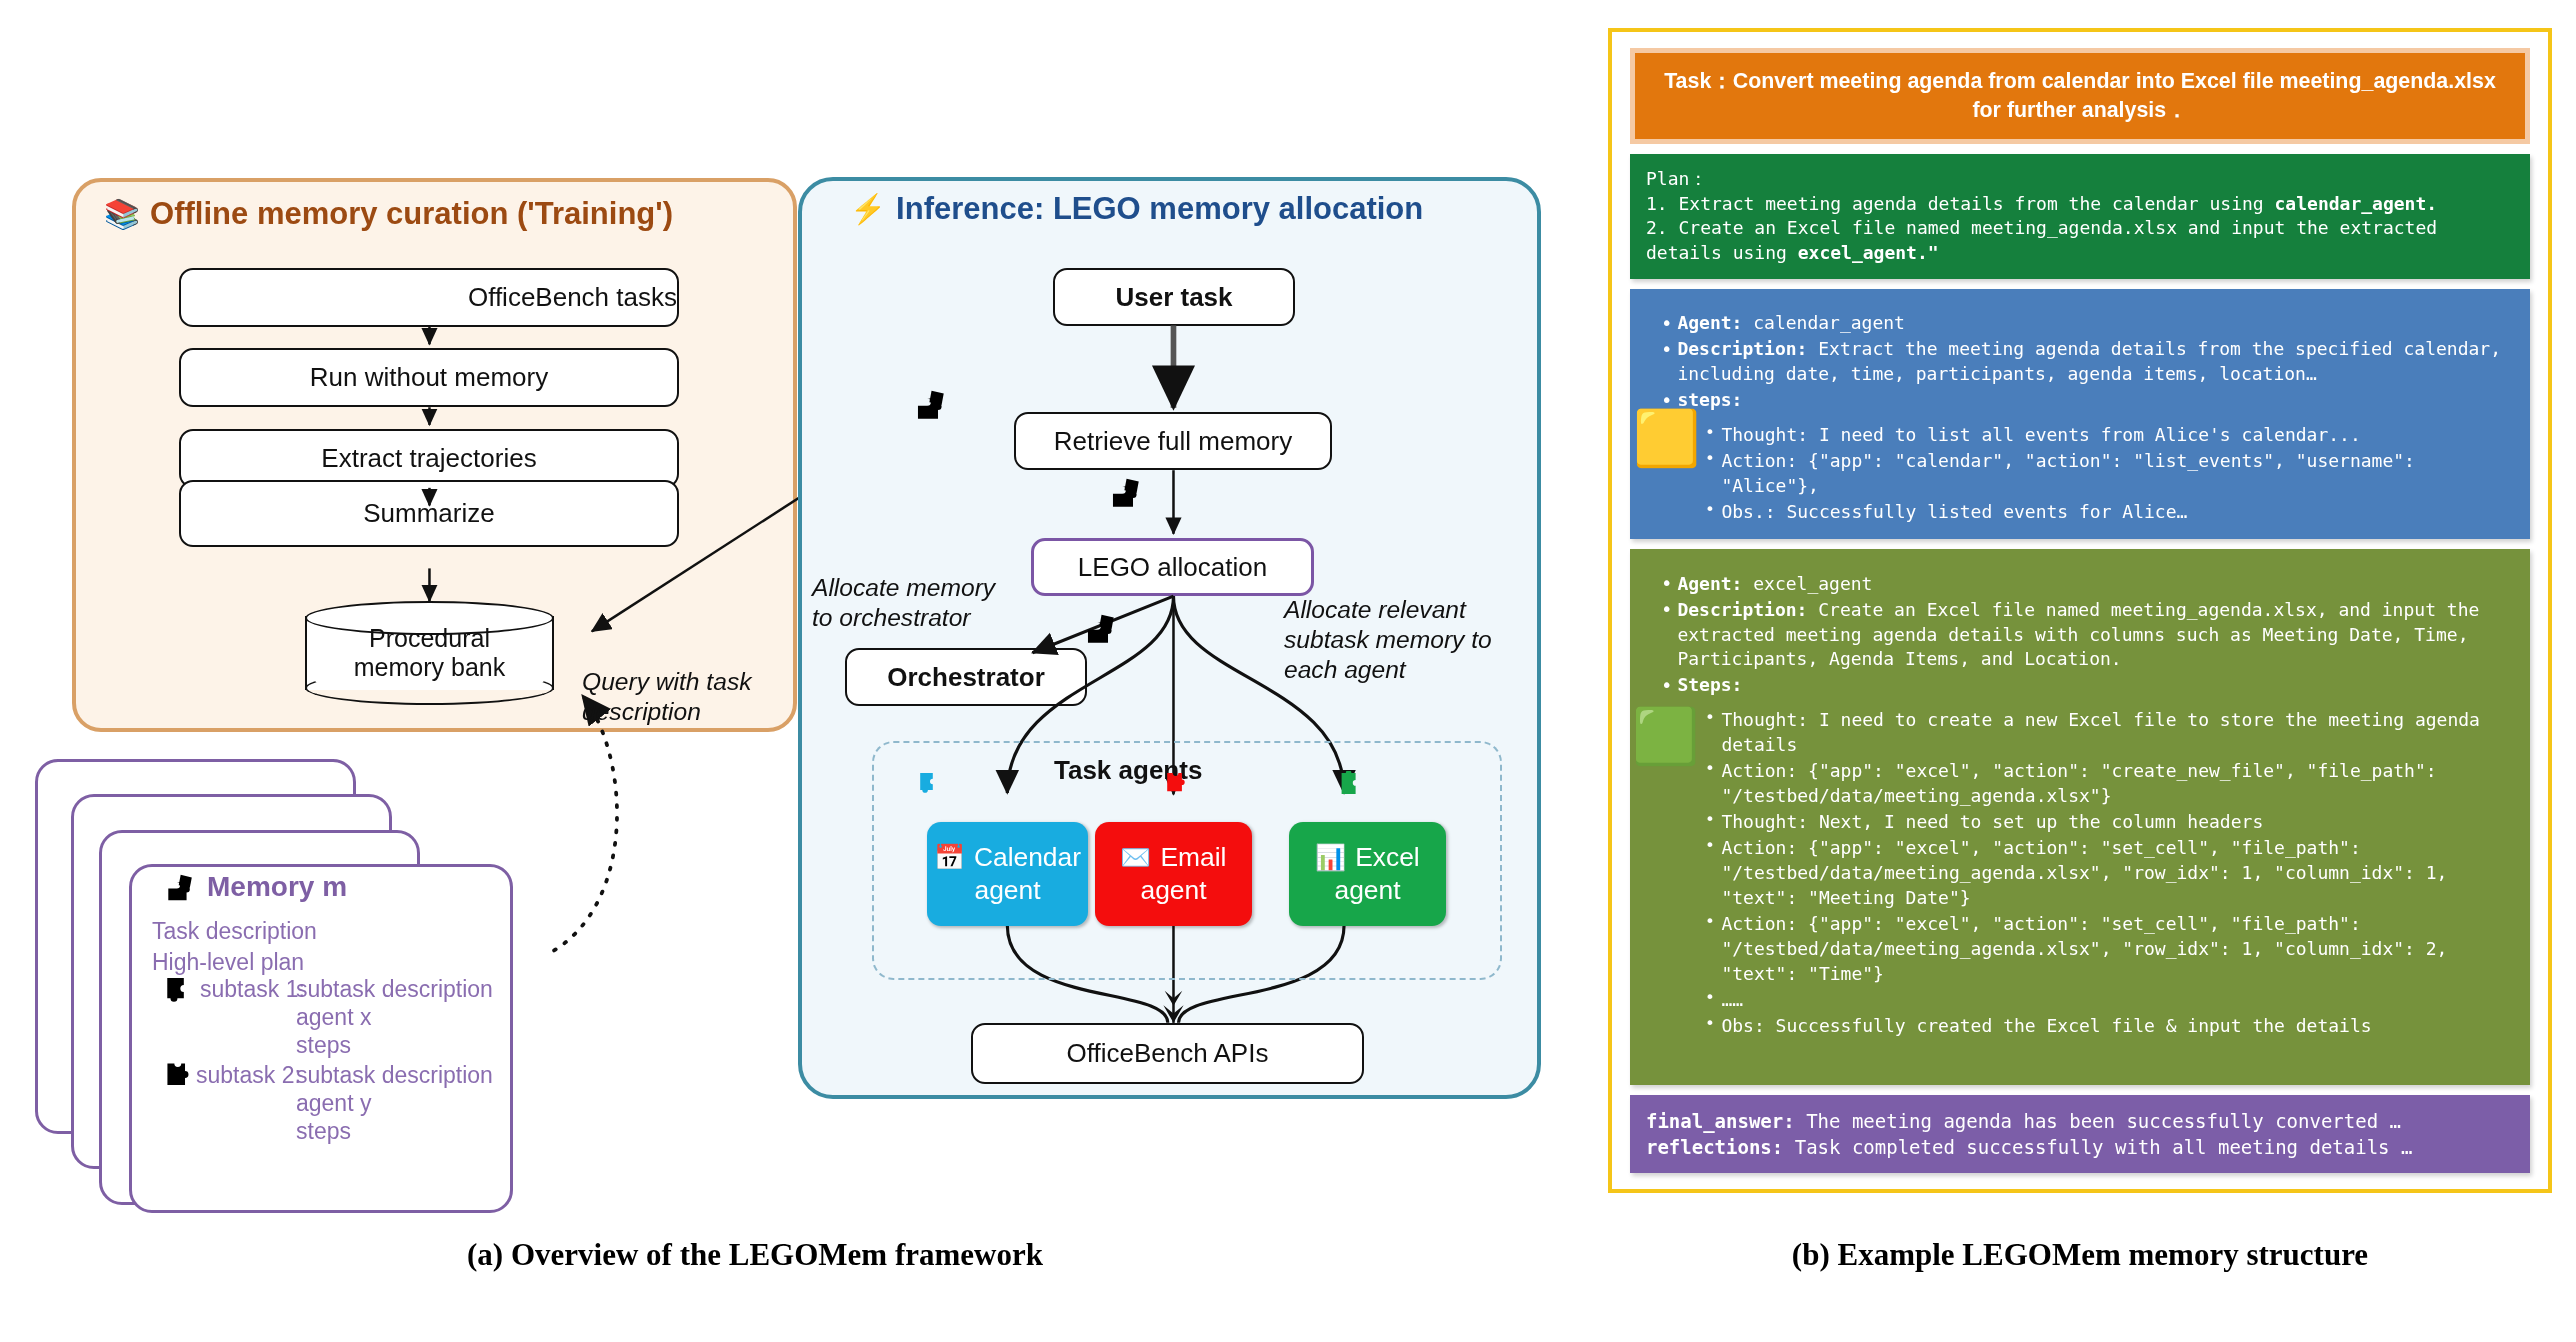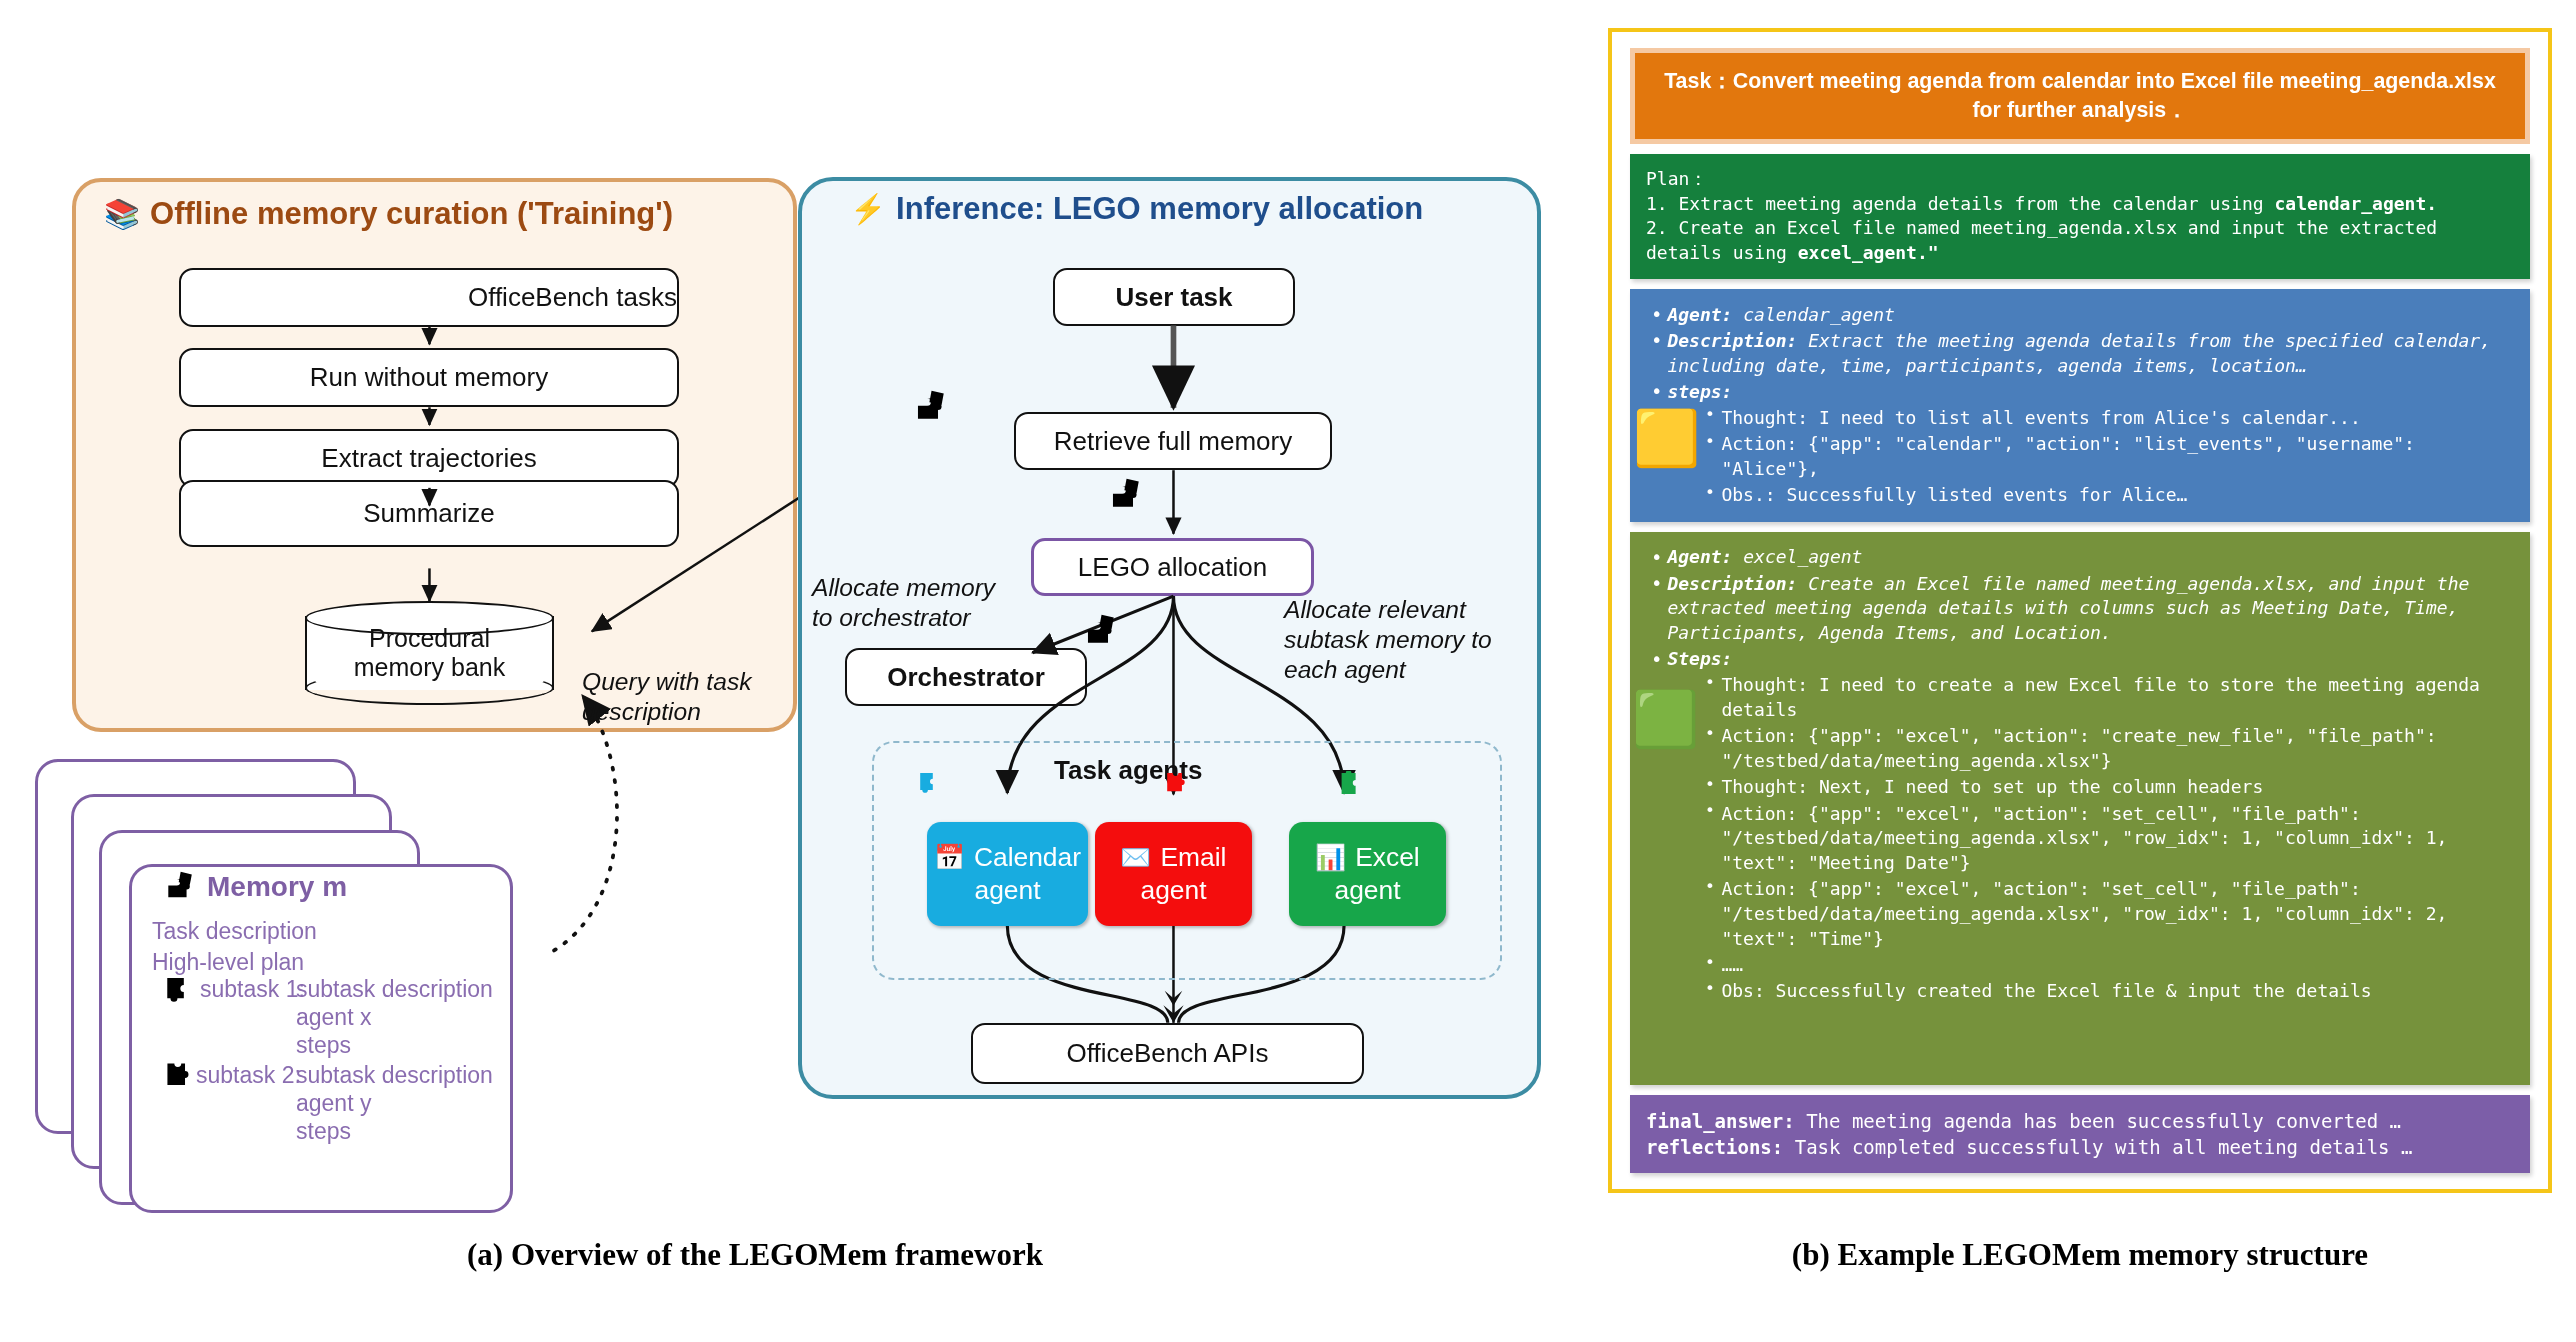--- a/index.html
+++ b/index.html
@@ -108,21 +108,21 @@
   }
   .b-block{
     color:#fff;font-size:18px;line-height:1.38;padding:12.6px 16.4px;box-sizing:border-box;
     position:relative;box-shadow:1.9px 2.5px 4.4px rgba(0,0,0,.18);
   }
   .b-plan{background:#15803d;}
   .b-cal{background:#4a7ebb;}
   .b-xls{background:#76923c;}
   .b-fin{background:#7c5ea8;font-size:19px;}
   .b-block b{font-weight:bold;}
-  .b-ul{list-style:none;margin:0;padding:0;font-style:italic;}
+  .b-ul{list-style:none;margin:10px;padding:0;}
   .b-ul > li{position:relative;padding-left:21.4px;margin:1.3px 0;}
   .b-ul > li:before{content:"•";position:absolute;left:5px;top:-1.3px;font-size:19px;}
   .b-sub{list-style:none;margin:0 0 0 54px;padding:0;}
   .b-sub > li{position:relative;padding-left:21.4px;margin:1.3px 0;}
   .b-sub > li:before{content:"•";position:absolute;left:5px;top:-1.3px;font-size:16.4px;}
   .brick{position:absolute;font-size:54px;line-height:1;}
   .brick.yellow{left:3.8px;top:123px;}
   .brick.green{left:2.5px;top:161px;}
 </style>
 </head>
@@ -209,21 +209,21 @@
   <div class="ghost" style="left:92px;top:944px;">s</div>
 
   <div class="memcard" style="left:99px;top:830px;width:321px;height:375px;z-index:3;"></div>
   <div class="abs" style="left:125px;top:833px;font-weight:bold;font-size:28px;color:#7e5fa4;">...</div>
   <div class="ghost" style="left:120px;top:880px;">H</div>
   <div class="ghost" style="left:120px;top:912px;">s</div>
   <div class="ghost" style="left:120px;top:973px;">s</div>
   <div class="ghost" style="left:120px;top:1045px;">s</div>
 
   <div class="memcard" style="left:129px;top:864px;width:384px;height:349px;z-index:4;background:#fff;"></div>
-  <div class="mtitle abs" style="left:167px;top:871px;display:flex;align-items:flex-start;gap:10px;font-weight:bold;font-size:28px;color:#7e5fa4;z-index:5;">
+  <div class="mtitle abs" style="left:167px;top:871px;display:flex;align-items:flex-end;gap:10px;font-weight:bold;font-size:28px;color:#7e5fa4;z-index:5;">
     <svg class="puz" width="30" height="29" viewBox="0 0 46 44">
       <path fill="#000" d="M2 12 h13 a5 5 0 1 1 0 10 h-13 z M2 12 v28 h28 v-12 a5 5 0 1 0 0-10 v-6 z"></path>
       <path fill="#000" d="M21 1 l17 4 -3 16 -17 -4 z"></path>
     </svg>
     <span>Memory m</span>
   </div>
 
   <div class="memtext" style="left:152px;top:916px;z-index:5;">Task description</div>
   <div class="memtext" style="left:152px;top:947px;z-index:5;">High-level plan</div>
 

